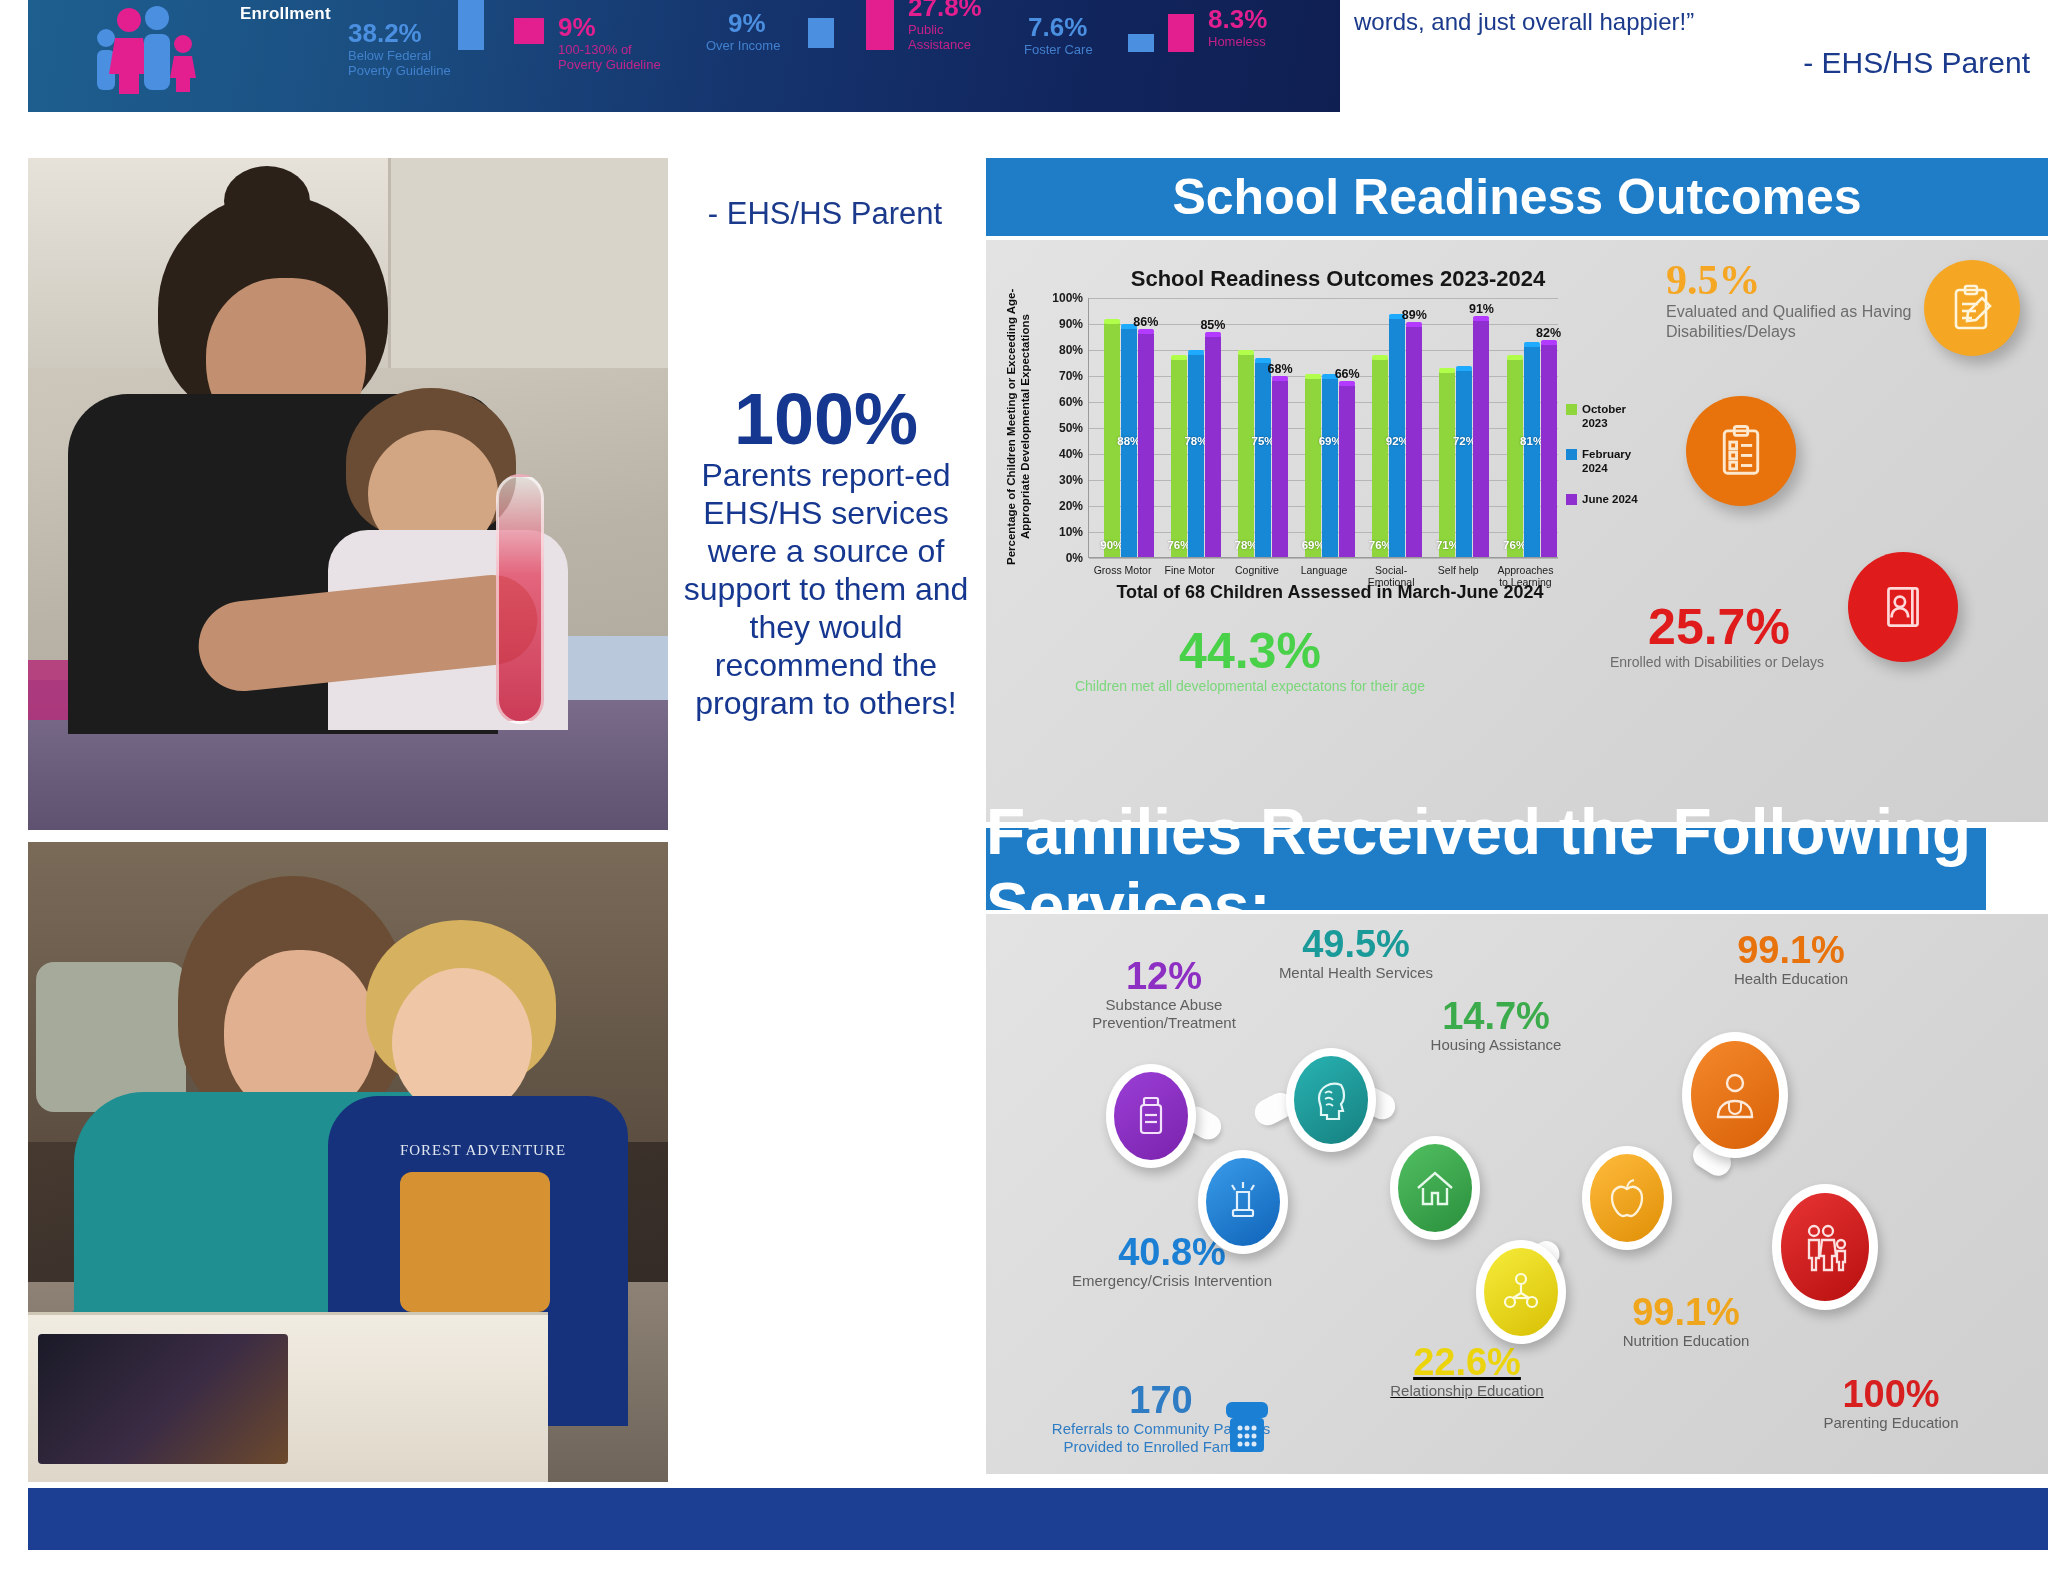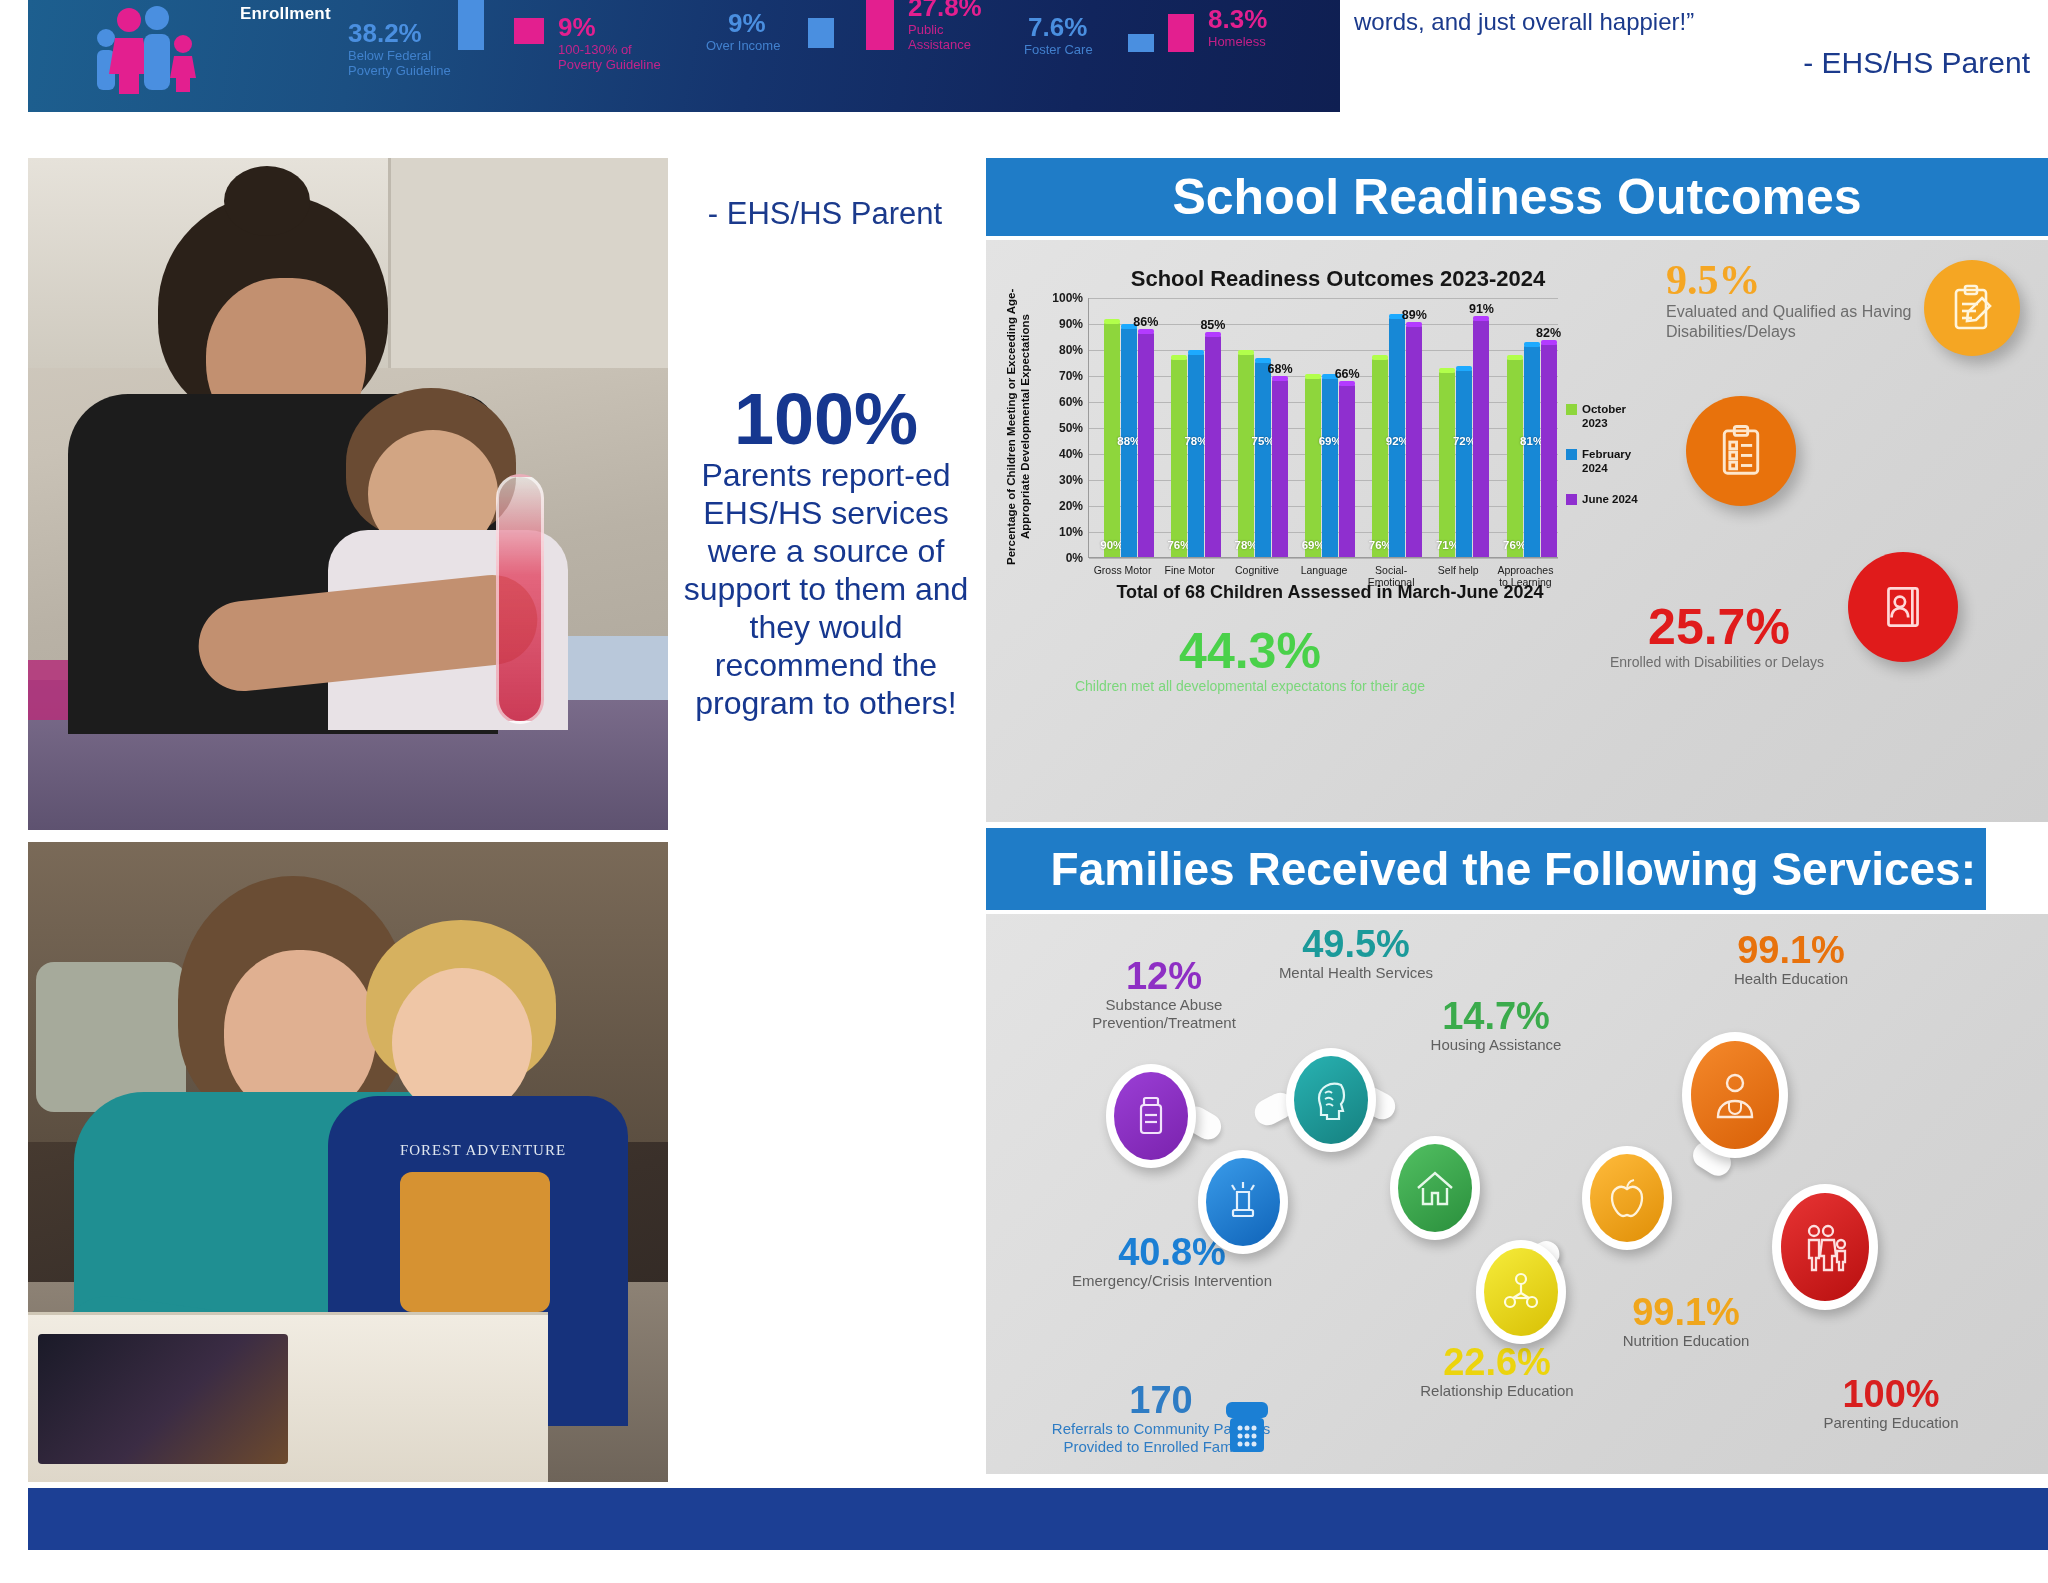--- a/index.html
+++ b/index.html
@@ -82,21 +82,21 @@
   .p2-shirt-txt { position:absolute; left:360px; top:300px; width:190px; color:#dfe6ef; font-size:15px; text-align:center; font-family:"Liberation Serif", serif; letter-spacing:1px; }
   .p2-book { position:absolute; left:0px; bottom:0; width:520px; height:170px; background:linear-gradient(180deg,#f1ece2,#ded7c9); border-top:3px solid #cfc7b6; }
   .p2-book-img { position:absolute; left:10px; bottom:18px; width:250px; height:130px; background:linear-gradient(135deg,#1a1a28,#3b2c44 55%,#6d4a2d); border-radius:4px; }
 
   
   .panel-header {
     position:absolute; background:#1f7cc7; color:#ffffff;
     display:flex; align-items:center; font-weight:700;
   }
   #sro-header { left:986px; top:158px; width:1062px; height:78px; justify-content:center; font-size:50px; }
-  #frs-header { left:986px; top:828px; width:1000px; height:82px; justify-content:flex-end; padding-right:10px; font-size:46px; }
+  #frs-header { left:986px; top:828px; width:1000px; height:82px; justify-content:flex-end; padding-right:10px; font-size:64px; }
 
   .panel-body {
     position:absolute;
     background:linear-gradient(135deg,#e3e3e3 0%,#dcdcdc 35%,#d4d4d4 70%,#cfcfcf 100%);
   }
   #sro-body { left:986px; top:240px; width:1062px; height:582px; }
   #frs-body { left:986px; top:914px; width:1062px; height:560px; }
 
   
   #chart-wrap { position:absolute; left:14px; top:12px; width:630px; height:560px; }
@@ -498,21 +498,21 @@
       <div class="cap">Emergency/Crisis Intervention</div>
     </div>
     <div class="svc-lbl" style="left:250px; top:10px; width:240px;">
       <div class="num" style="color:#1b9a9a;">49.5%</div>
       <div class="cap">Mental Health Services</div>
     </div>
     <div class="svc-lbl" style="left:400px; top:82px; width:220px;">
       <div class="num" style="color:#3bab4c;">14.7%</div>
       <div class="cap">Housing Assistance</div>
     </div>
-    <div class="svc-lbl" style="left:396px; top:428px; width:230px;">
+    <div class="svc-lbl" style="left:366px; top:428px; width:230px;text-decoration:underline;">
       <div class="num" style="color:#ecd40d;">22.6%</div>
       <div class="cap">Relationship Education</div>
     </div>
     <div class="svc-lbl" style="left:590px; top:378px; width:220px;">
       <div class="num" style="color:#f0a61c;">99.1%</div>
       <div class="cap">Nutrition Education</div>
     </div>
     <div class="svc-lbl" style="left:690px; top:16px; width:230px;">
       <div class="num" style="color:#e8720c;">99.1%</div>
       <div class="cap">Health Education</div>

